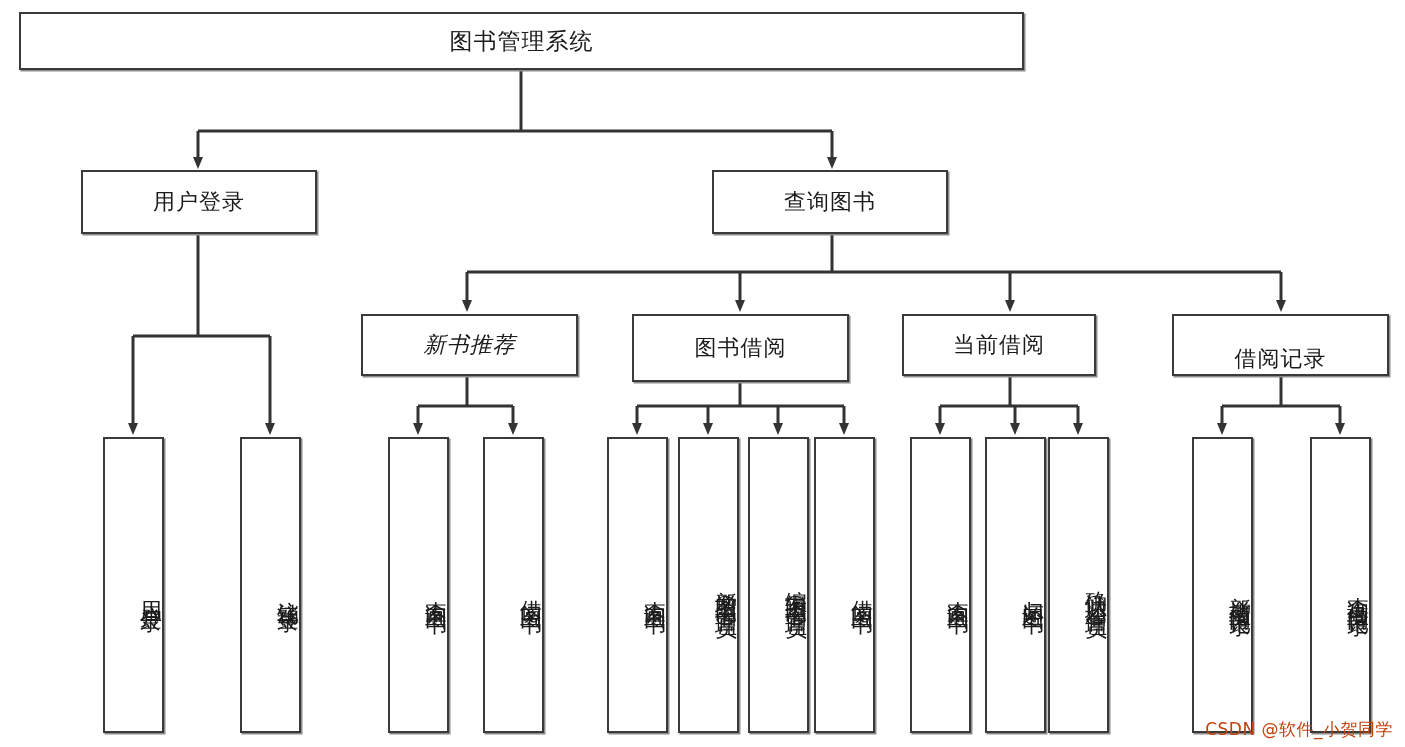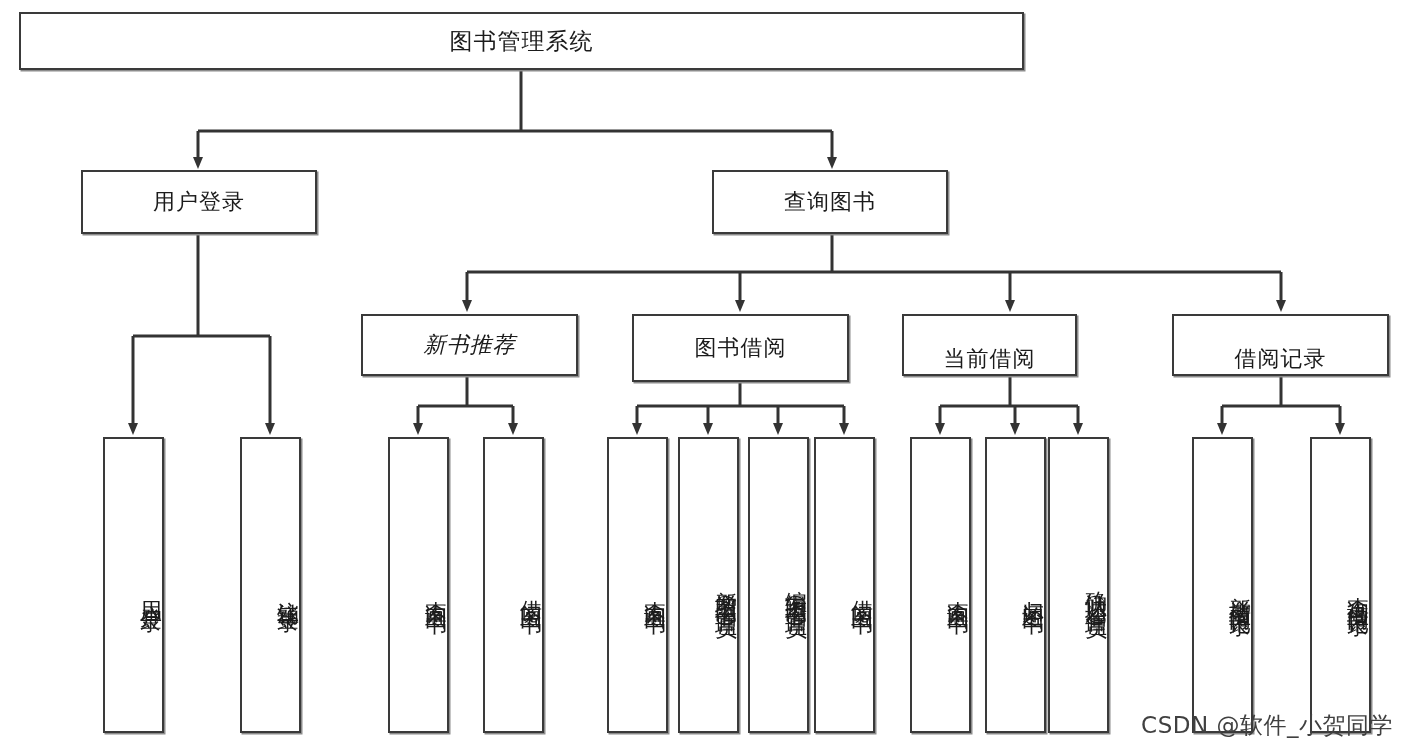--- a/index.html
+++ b/index.html
@@ -34,22 +34,22 @@
     line-height:1;
   }
   .node.leaf .lbl{
     writing-mode:vertical-rl;
     text-orientation:upright;
     display:block;
   }
   .watermark{
     position:absolute;
     right:12px;bottom:6px;
-    font-size:23px;
-    color:#404040;
+    font-size:17px;
+    color:#c2410c;
     letter-spacing:0.5px;
     white-space:nowrap;
   }
 </style>
 </head>
 <body>
 
 <div id="canvas">
 
   <svg class="edges" viewBox="0 0 1405 747">
@@ -112,21 +112,21 @@
   <div class="node h" style="left:712px;top:170px;width:236px;height:64px;">
     <span class="lbl">查询图书</span>
   </div>
 
   <div class="node h" style="left:361px;top:314px;width:217px;height:62px;font-style:italic;">
     <span class="lbl">新书推荐</span>
   </div>
   <div class="node h" style="left:632px;top:314px;width:217px;height:68px;">
     <span class="lbl">图书借阅</span>
   </div>
-  <div class="node h" style="left:902px;top:314px;width:175px;height:62px;align-items:flex-end;">
+  <div class="node h" style="left:902px;top:314px;width:194px;height:62px;">
     <span class="lbl">当前借阅</span>
   </div>
   <div class="node h" style="left:1172px;top:314px;width:217px;height:62px;align-items:flex-end;">
     <span class="lbl">借阅记录</span>
   </div>
 
   <div class="node leaf" style="left:103px;top:437px;width:61px;height:296px;">
     <span class="lbl">用户登录</span>
   </div>
   <div class="node leaf" style="left:240px;top:437px;width:61px;height:296px;">

